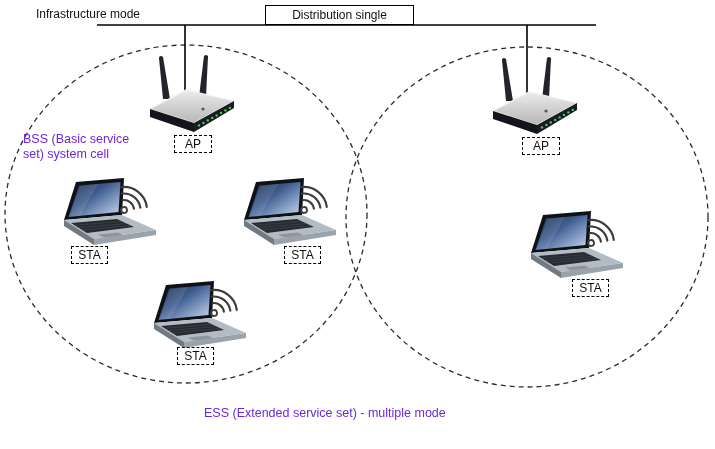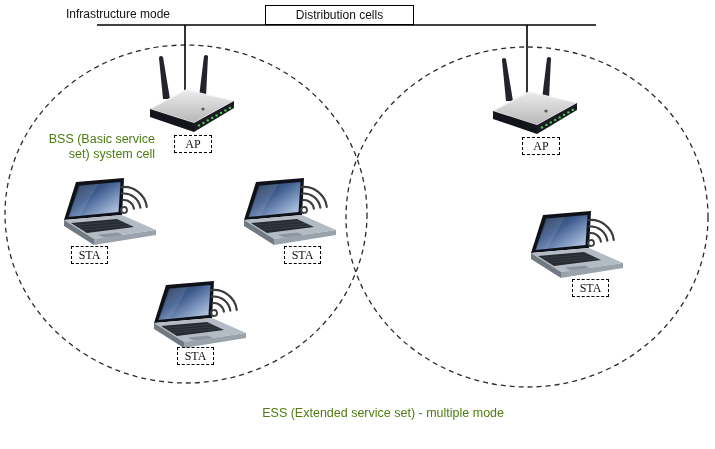--- a/index.html
+++ b/index.html
@@ -1,26 +1,26 @@
 <!DOCTYPE html>
 <html><head>
 <meta charset="utf-8">
 <style>
   html,body{margin:0;padding:0;background:#ffffff;}
   #stage{
     position:relative;width:715px;height:449px;background:#ffffff;overflow:hidden;
     font-family:"Liberation Sans","DejaVu Sans",sans-serif;color:#000;
   }
   #diagram-svg{position:absolute;left:0;top:0;}
-  .txt{position:absolute;font-size:12px;line-height:14px;color:#111;white-space:nowrap;margin-left:30px;}
-  .caption{position:absolute;font-size:12.5px;line-height:15px;color:#4d7c0f;text-align:right;}
+  .txt{position:absolute;font-size:12px;line-height:14px;color:#111;white-space:nowrap;}
+  .caption{position:absolute;font-size:12.5px;line-height:15px;color:#6d28d9;text-align:left;}
   .tagbox{
     position:absolute;box-sizing:border-box;border:1px dashed #000;background:transparent;
     display:flex;align-items:center;justify-content:center;
-    font-size:12px;color:#111;font-family:Liberation Serif, serif;
+    font-size:12px;color:#111;
   }
   .solidbox{
     position:absolute;box-sizing:border-box;border:1.5px solid #000;background:#fff;
     display:flex;align-items:center;justify-content:center;
     font-size:12px;color:#111;
   }
 </style>
 </head>
 <body>
 
@@ -94,21 +94,21 @@
     <use href="#g-router" x="489" y="55"></use>
     <use href="#g-laptop" x="58" y="178"></use>
     <use href="#g-laptop" x="238" y="178"></use>
     <use href="#g-laptop" x="148" y="281"></use>
     <use href="#g-laptop" x="525" y="211"></use>
   </svg>
 
   <div class="txt" style="left:36px;top:7px;">Infrastructure mode</div>
 
   <div class="solidbox" style="left:265px;top:5px;width:149px;height:20px;">
-    <span>Distribution cells</span>
+    <span>Distribution single</span>
   </div>
 
   <div class="caption" style="left:23px;top:132px;width:132px;">
     <div>BSS (Basic service</div>
     <div>set) system cell</div>
   </div>
 
   <div class="tagbox" style="left:174px;top:135px;width:38px;height:18px;">
     <span>AP</span>
   </div>

